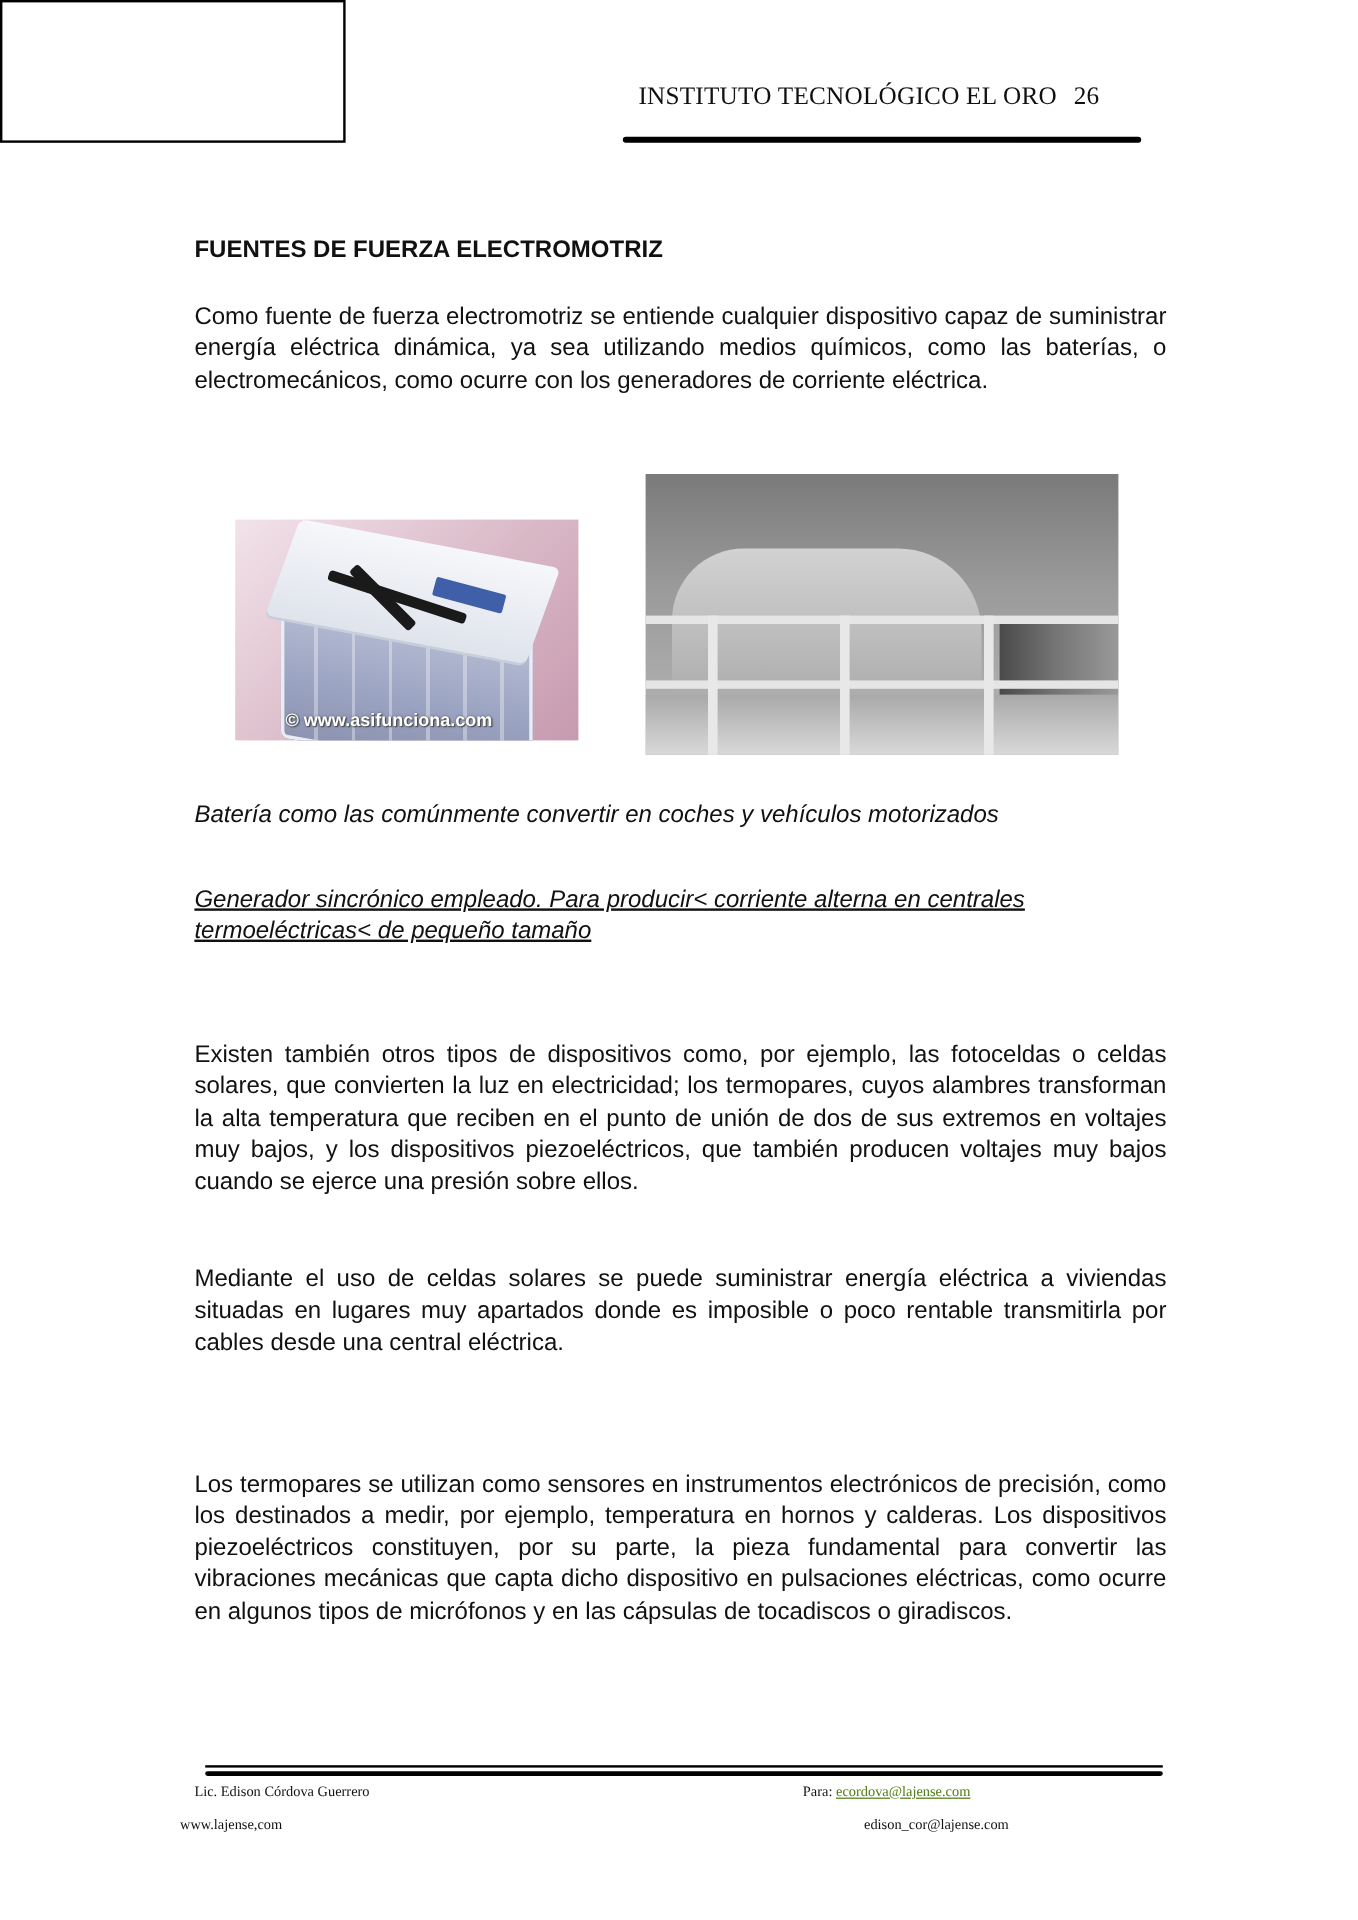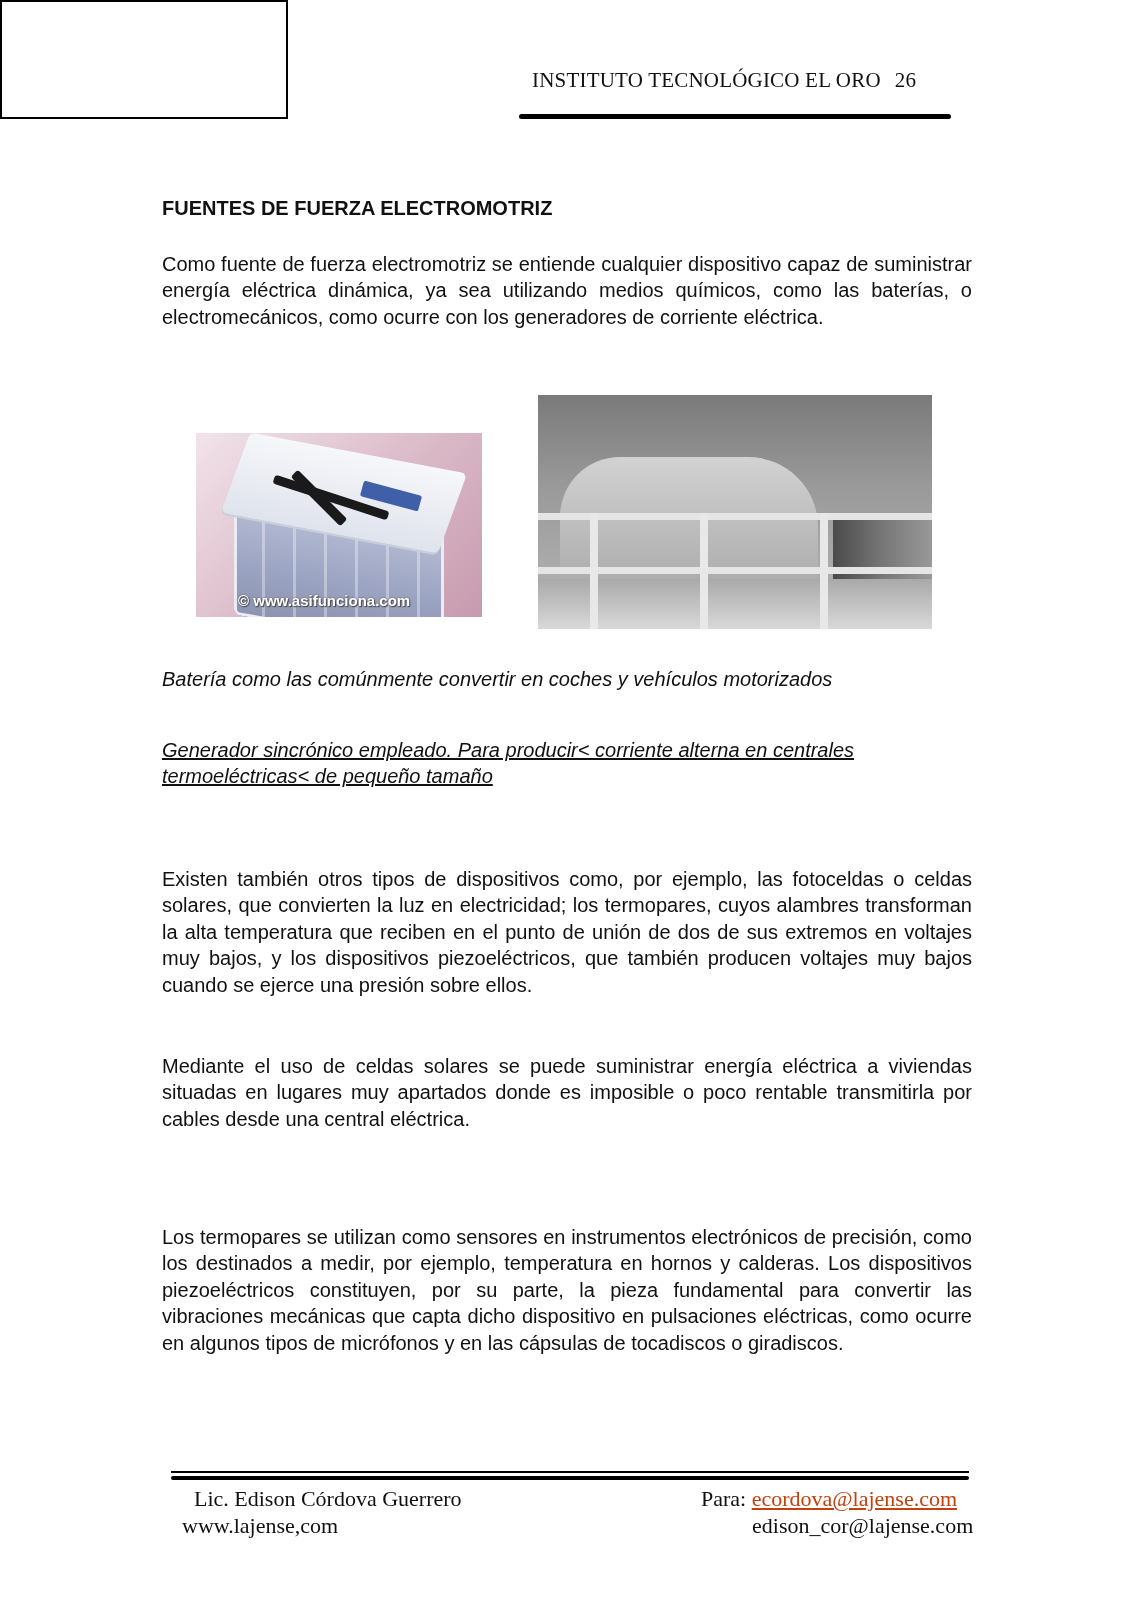--- a/index.html
+++ b/index.html
@@ -72,23 +72,23 @@
       border-radius: 60px 70px 10px 10px;
     }
     .gen-ground { position: absolute; left: 0; right: 0; bottom: 0; height: 50px; background: linear-gradient(180deg,#a9a9a9,#d9d9d9); }
     .gen-rail { position: absolute; left: 0; width: 394px; height: 7px; background: #e5e5e5; }
     .gen-post { position: absolute; top: 118px; width: 8px; height: 120px; background: #e8e8e8; }
     .gen-machine { position: absolute; left: 295px; top: 124px; width: 99px; height: 60px; background: linear-gradient(90deg,#4a4a4a,#777,#999); }
     
     .footer-rule-thin { position: absolute; left: 171px; top: 1471px; width: 798px; height: 2px; background: #000; }
     .footer-rule-thick { position: absolute; left: 171px; top: 1476px; width: 798px; height: 4px; background: #000; border-radius: 2px; }
     .footer-text {
-      position: absolute; font-family: "Liberation Serif", serif; font-size: 22px; color: #111; white-space: nowrap; margin-left: 32px;
+      position: absolute; font-family: "Liberation Serif", serif; font-size: 12px; color: #111; white-space: nowrap;
     }
-    .footer-link { color: #c2410c; text-decoration: underline; text-align: center; }
+    .footer-link { color: #4d7c0f; text-decoration: underline; text-align: center; }
   </style>
 </head>
 <body>
 
 <div class="logo-box"></div>
 
 <div class="header-title">
   <span>INSTITUTO TECNOLÓGICO EL ORO</span><span class="page-num">26</span>
 </div>
 <div class="header-rule"></div>

